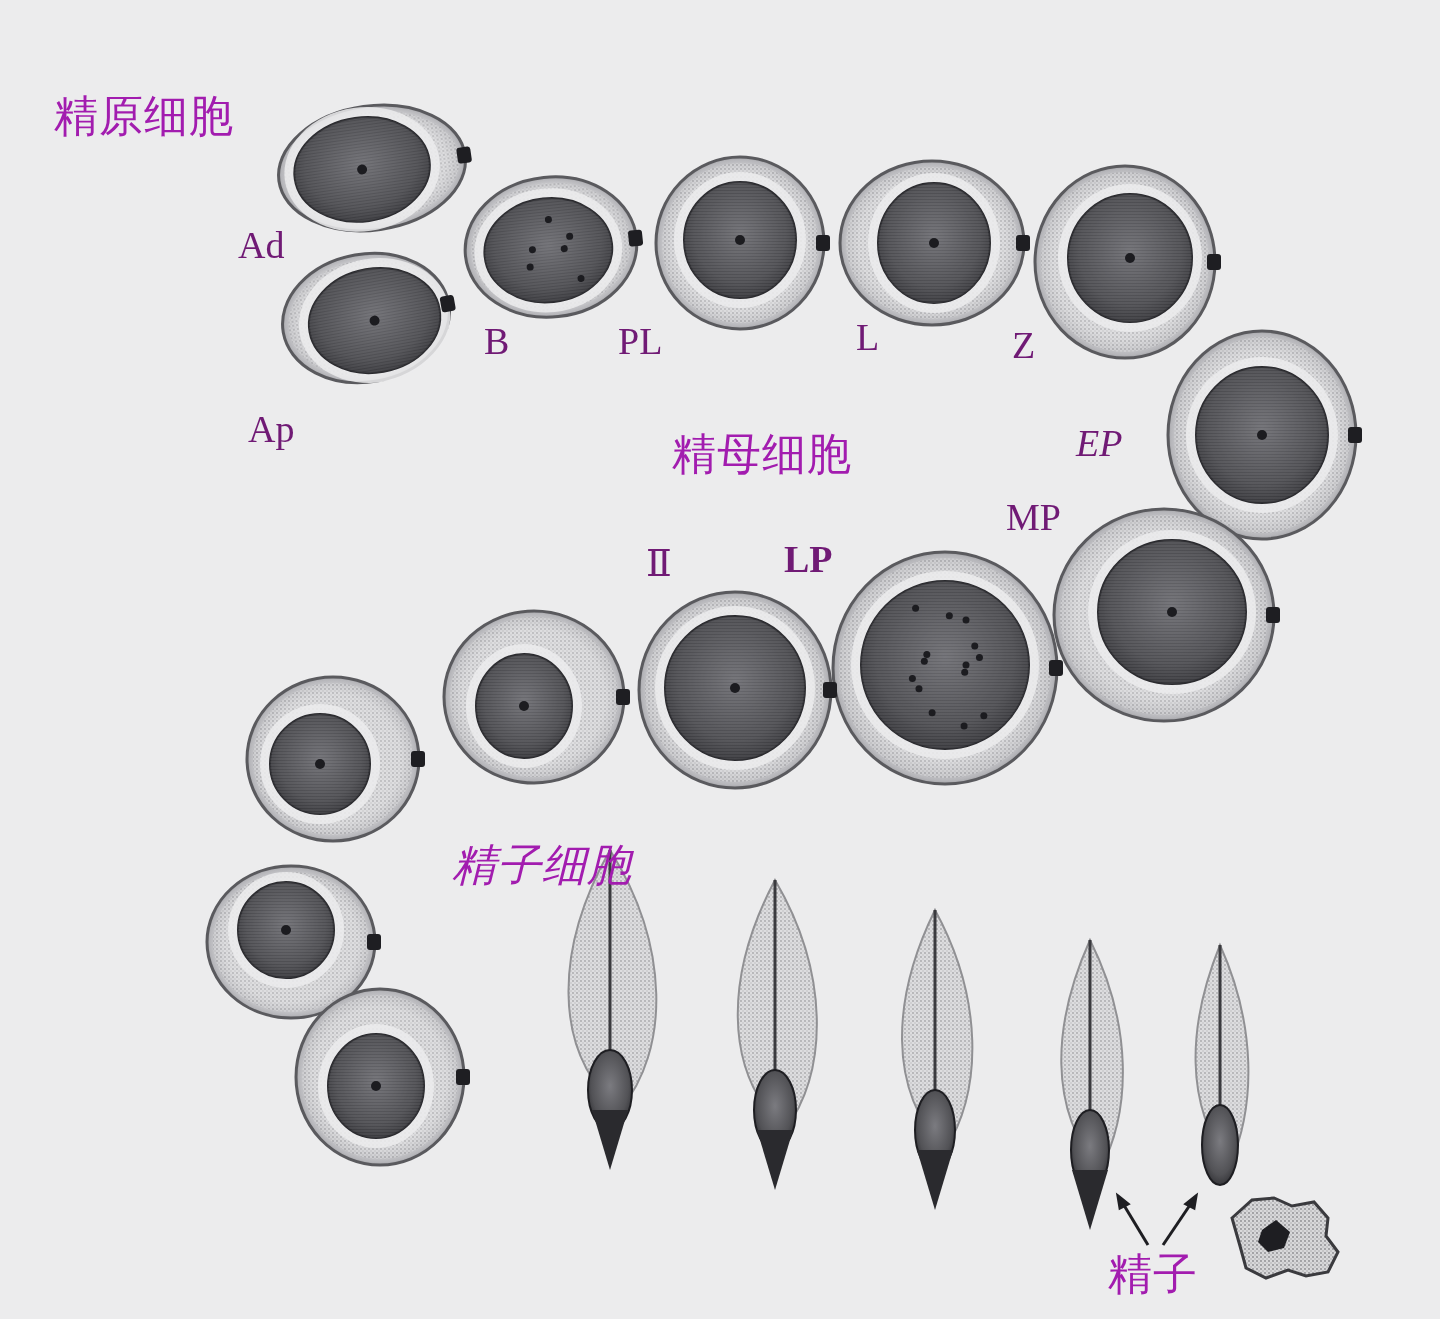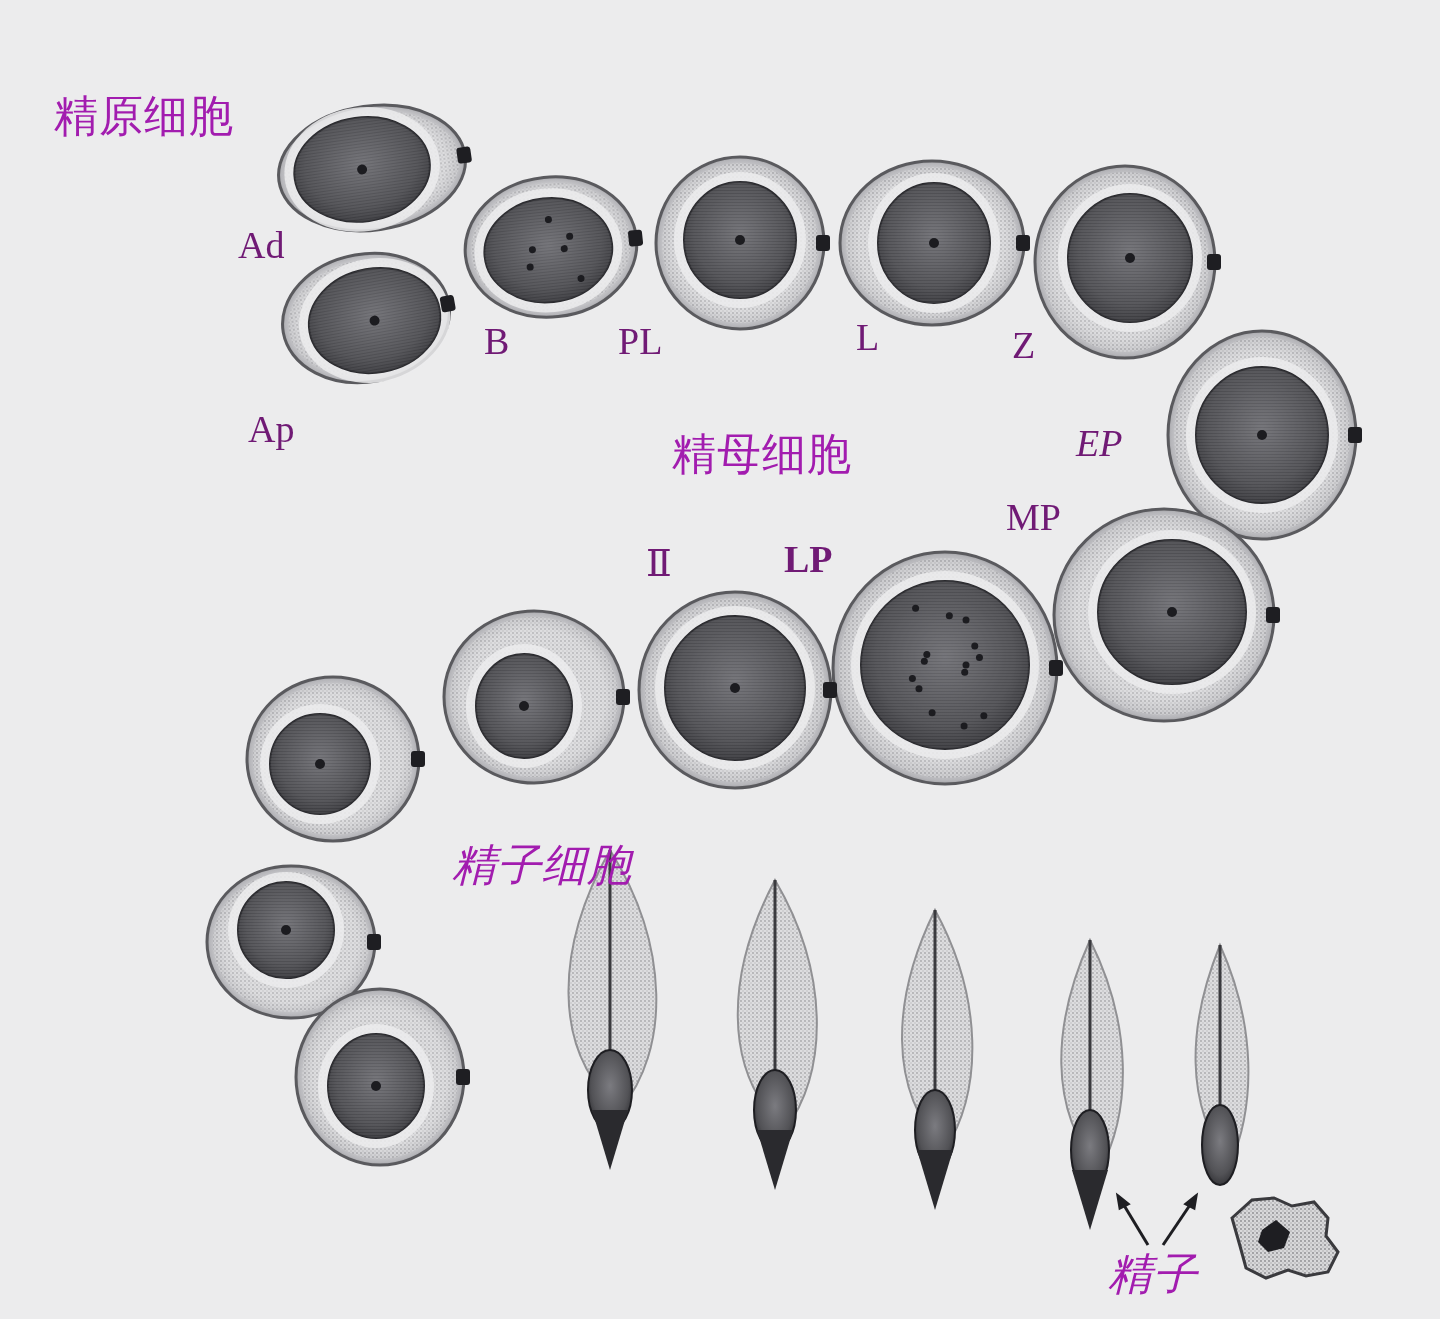--- a/index.html
+++ b/index.html
@@ -235,21 +235,21 @@
     <line x1="1148" y1="1245" x2="1122" y2="1202"></line>
     <polygon points="1118,1196 1128,1204 1120,1208"></polygon>
     <line x1="1163" y1="1245" x2="1192" y2="1202"></line>
     <polygon points="1196,1196 1186,1204 1194,1208"></polygon>
   </g>
 </svg>
 
 <div class="label-cjk" style="left:54px; top:94px;">精原细胞</div>
 <div class="label-cjk" style="left:672px; top:432px;">精母细胞</div>
 <div class="label-cjk" style="left:452px; top:843px;font-style:italic;">精子细胞</div>
-<div class="label-cjk" style="left:1108px; top:1252px;font-style:italic;">精子</div>
+<div class="label-cjk" style="left:1108px; top:1252px;">精子</div>
 
 <div class="label-latin" style="left:238px; top:226px;">Ad</div>
 <div class="label-latin" style="left:248px; top:374px;margin-top:36px;">Ap</div>
 <div class="label-latin" style="left:484px; top:322px;">B</div>
 <div class="label-latin" style="left:618px; top:322px;">PL</div>
 <div class="label-latin" style="left:856px; top:318px;">L</div>
 <div class="label-latin" style="left:1012px; top:326px;">Z</div>
 <div class="label-latin" style="left:1076px; top:424px;font-style:italic;">EP</div>
 <div class="label-latin" style="left:1006px; top:498px;font-family:Liberation Serif, serif;">MP</div>
 <div class="label-latin" style="left:784px; top:540px;font-weight:bold;">LP</div>

